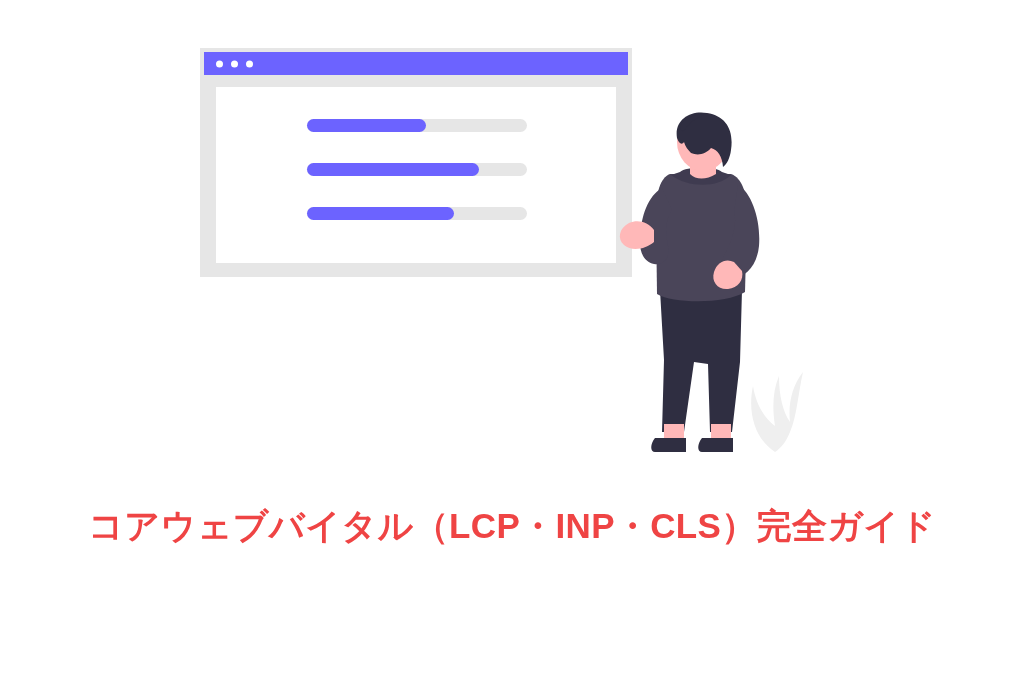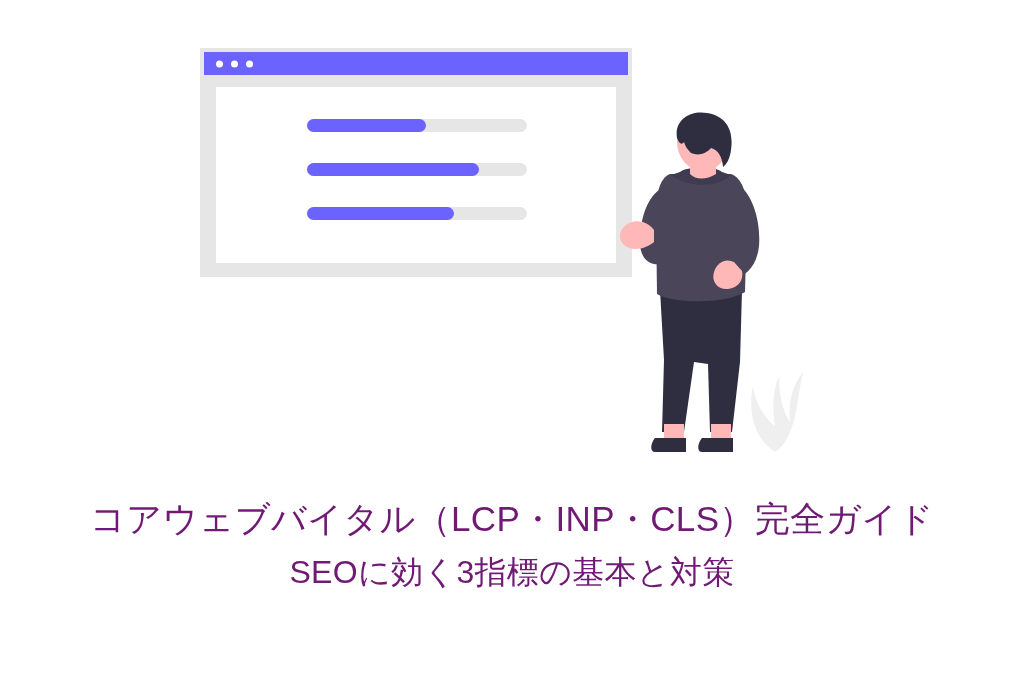--- a/index.html
+++ b/index.html
@@ -130,24 +130,25 @@
 
   
   .title-block {
     position: absolute;
     left: 0;
     top: 492px;
     width: 1024px;
     text-align: center;
   }
   .title-line {
-    color: #701a75;
-    font-weight: 400;
+    color: #ef4444;
+    font-weight: 700;
     letter-spacing: 0.01em;
     white-space: nowrap;
+    margin-top: 7px;
   }
   .title-line-1 {
     font-size: 35px;
     line-height: 54px;
   }
   .title-line-2 {
     font-size: 32px;
     line-height: 52px;
   }
 </style>
@@ -216,16 +217,15 @@
       <ellipse cx="89" cy="30" rx="26" ry="29" fill="#FFB8B8"></ellipse>
 
       <path d="M63 26 C60 8 76 -2 93 1 C112 4 120 18 117 38 C116 46 113 52 109 55 C108 44 104 38 97 36 C92 42 84 44 77 41 C74 38 71 34 70 30 C68 33 65 32 63 26 Z" fill="#2F2E41"></path>
       <path d="M66 14 C71 6 80 2 90 3 C82 6 76 10 72 16 C69 21 67 20 66 14 Z" fill="#2F2E41"></path>
     </svg>
 
   </div>
 
   <div class="title-block">
     <div class="title-line title-line-1">コアウェブバイタル（LCP・INP・CLS）完全ガイド</div>
-    <div class="title-line title-line-2">SEOに効く3指標の基本と対策</div>
   </div>
 
 </div>
 
 </body></html>

